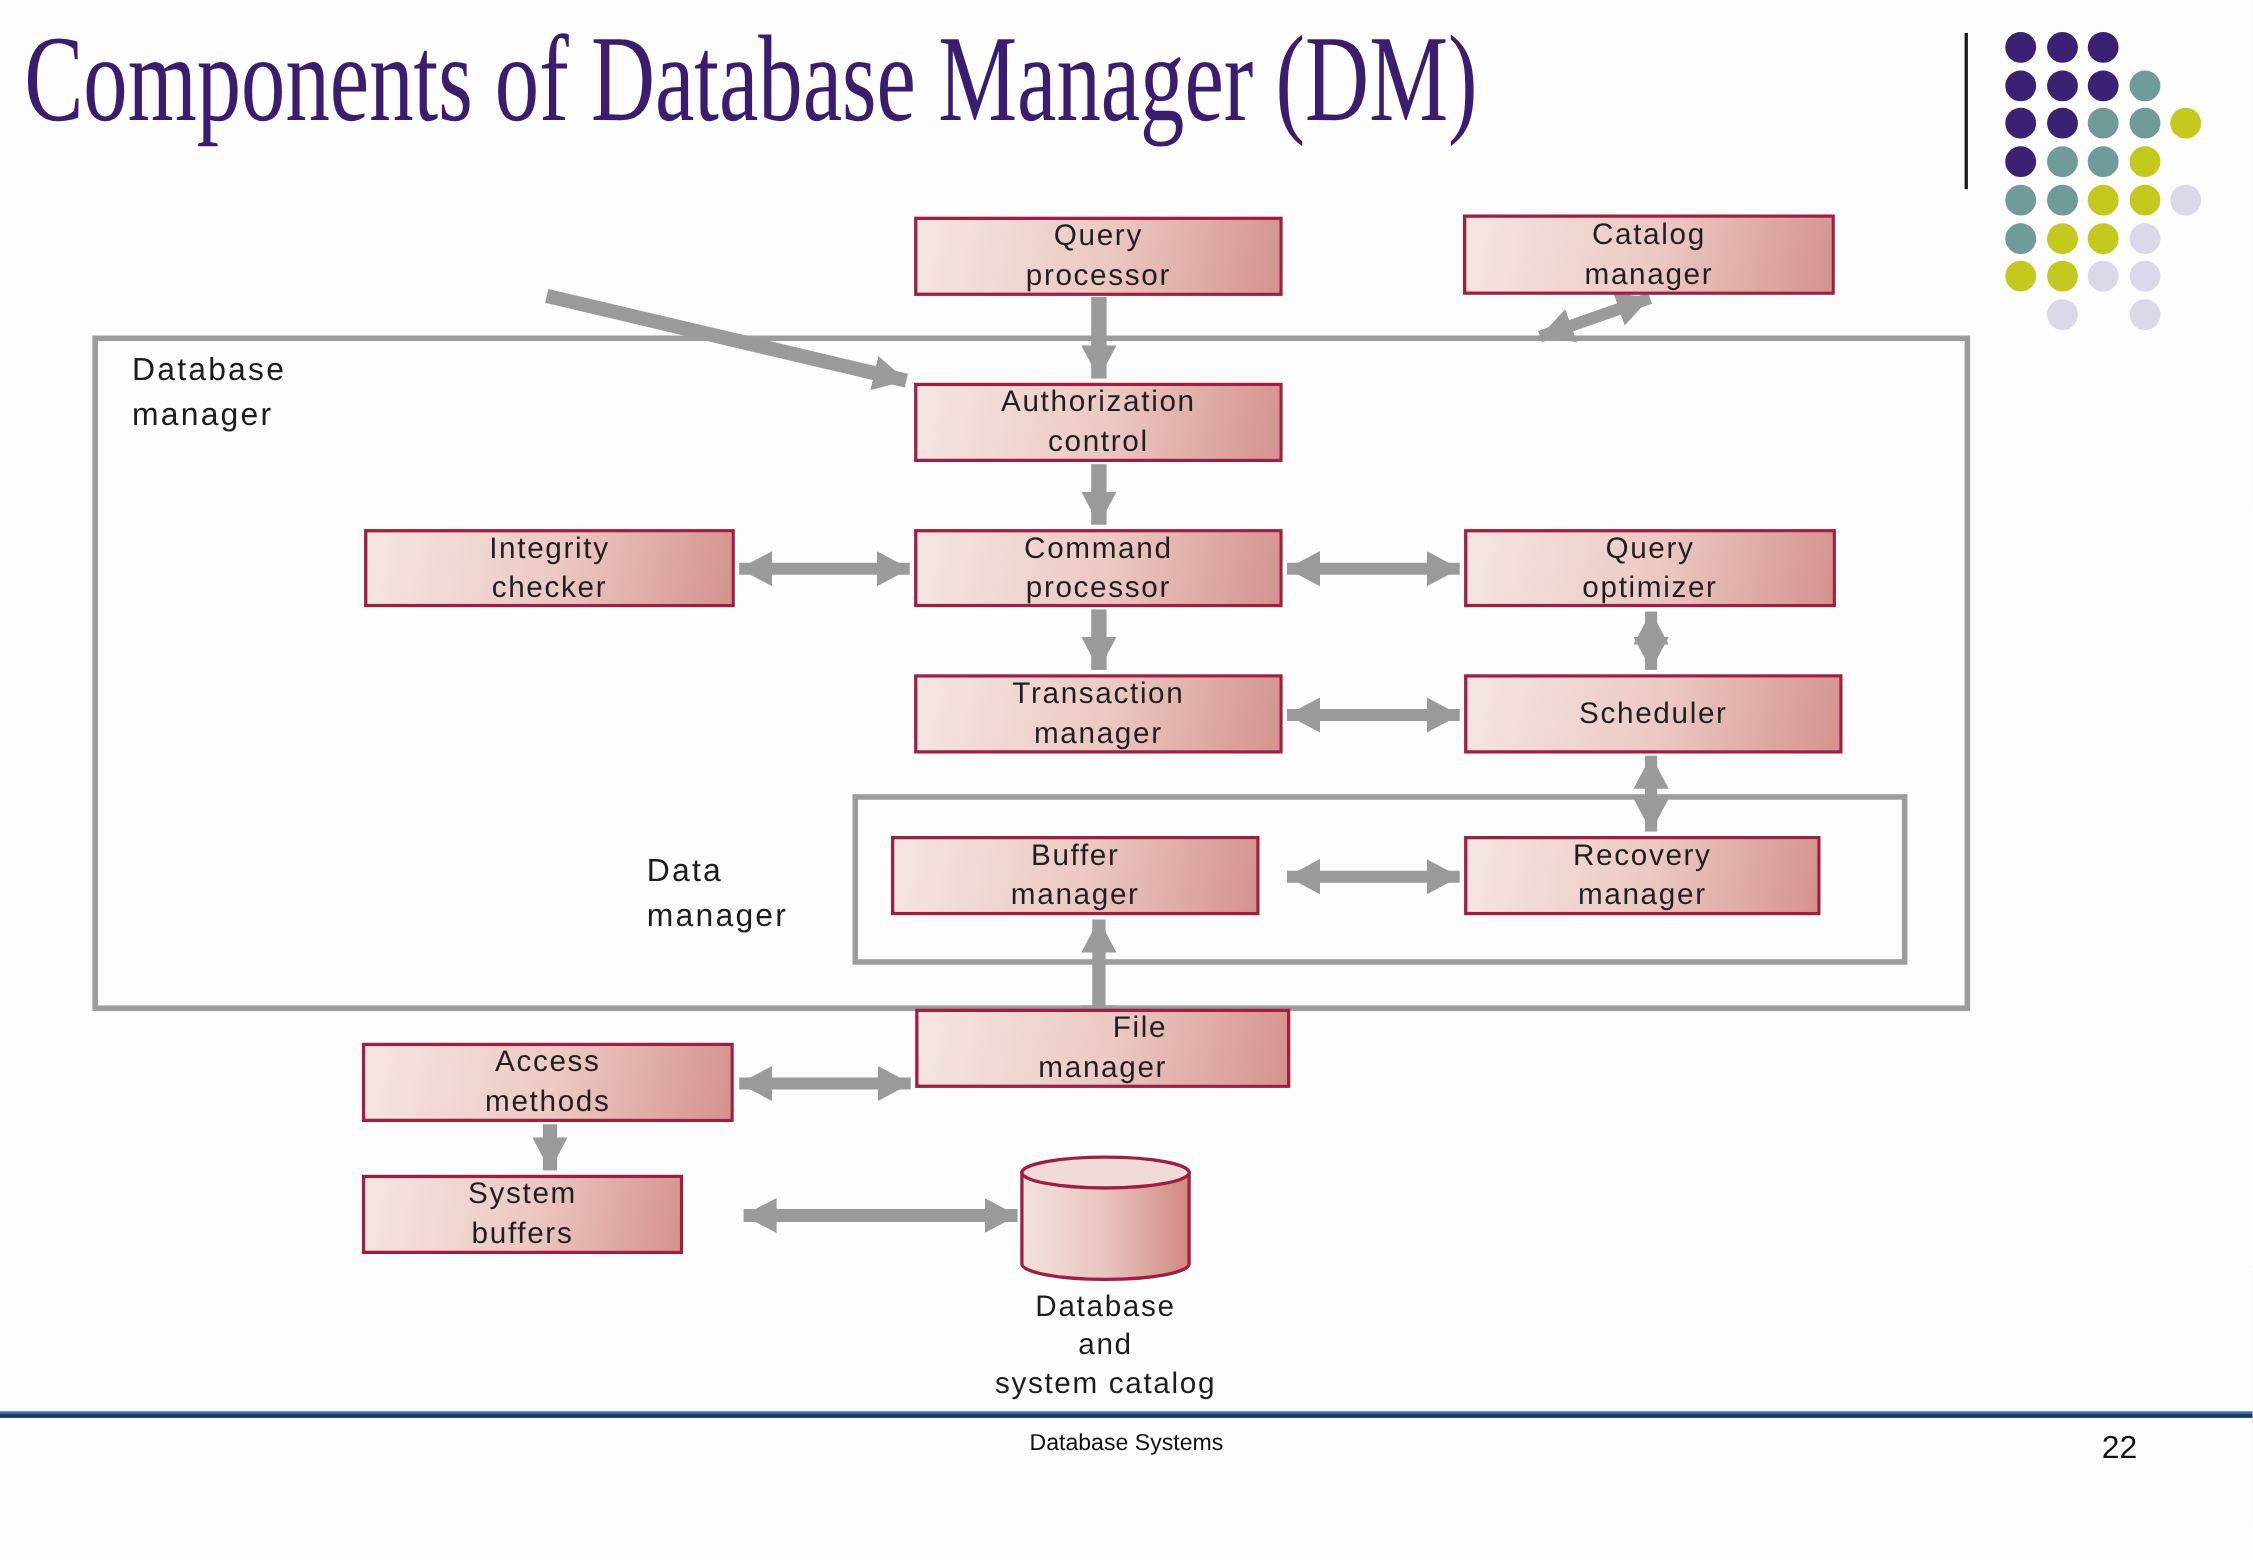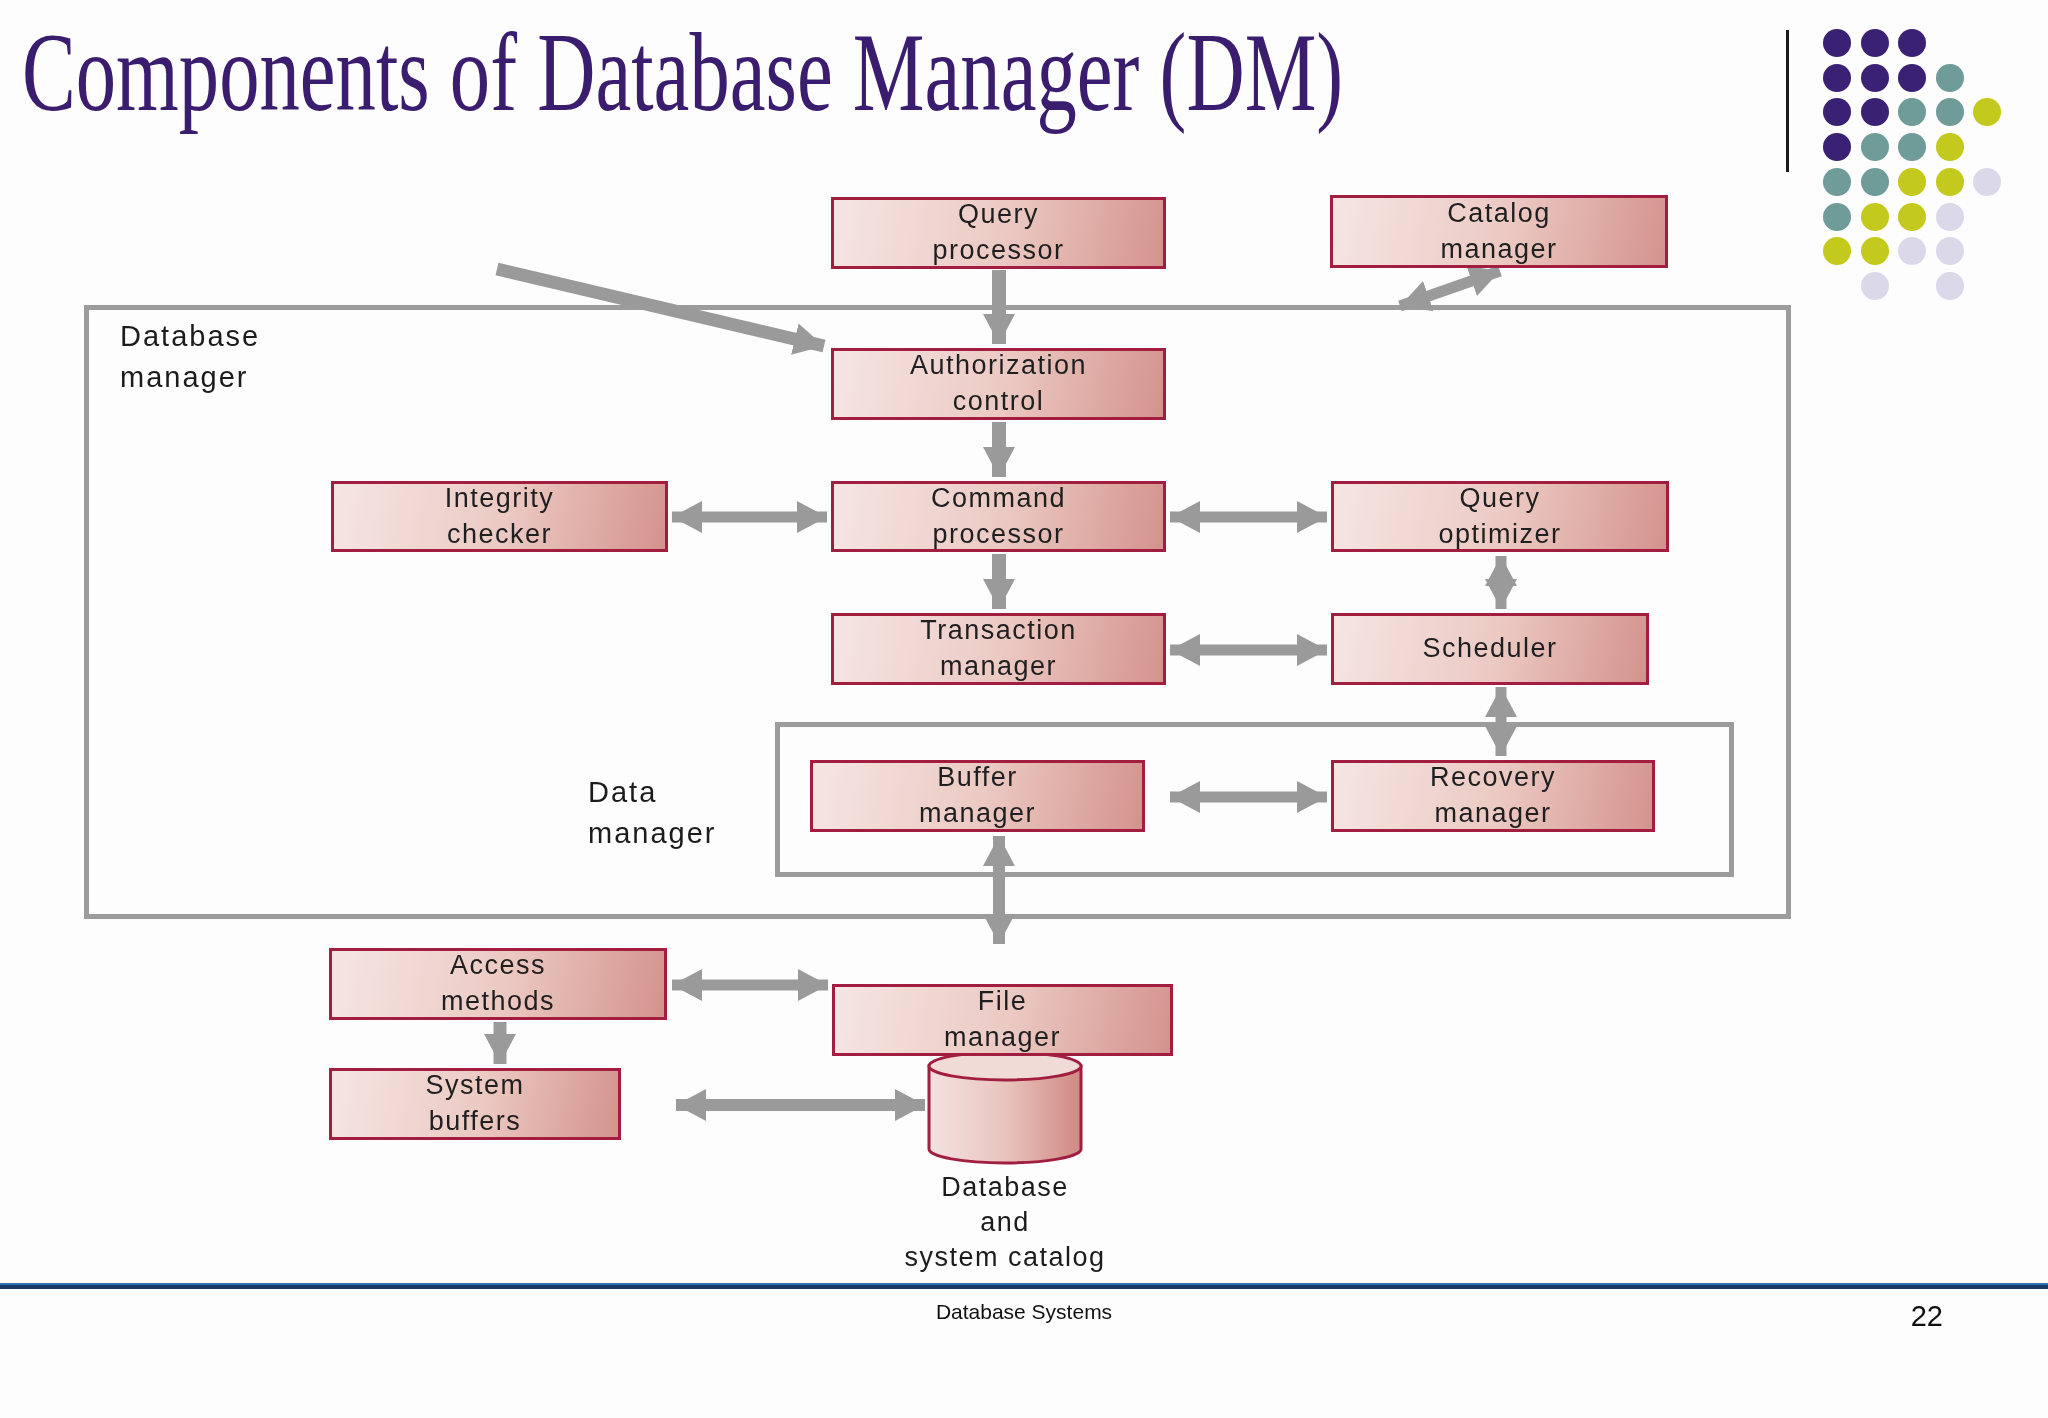--- a/index.html
+++ b/index.html
@@ -35,25 +35,25 @@
         display:flex;align-items:center;justify-content:center;text-align:center;
         font-size:27px;letter-spacing:1.5px;line-height:1.32;white-space:pre-line;color:#1f1f1f;}
   #n-program{left:331px;top:197px;width:338px;height:72px;}
   #n-queryproc{left:831px;top:197px;width:335px;height:72px;}
   #n-catalog{left:1330px;top:195px;width:338px;height:73px;}
   #n-auth{left:831px;top:348px;width:335px;height:72px;}
   #n-integrity{left:331px;top:481px;width:337px;height:71px;}
   #n-command{left:831px;top:481px;width:335px;height:71px;}
   #n-optimizer{left:1331px;top:481px;width:338px;height:71px;}
   #n-transaction{left:831px;top:613px;width:335px;height:72px;}
-  #n-scheduler{left:1331px;top:613px;width:318px;height:72px;}
+  #n-scheduler{left:1331px;top:613px;width:344px;height:72px;}
   #n-buffer{left:810px;top:760px;width:335px;height:72px;}
   #n-recovery{left:1331px;top:760px;width:324px;height:72px;}
   #n-access{left:329px;top:948px;width:338px;height:72px;}
-  #n-file{left:832px;top:984px;width:341px;height:72px;}
+  #n-file{left:832px;top:917px;width:341px;height:72px;text-align:right;}
   #n-sysbuf{left:329px;top:1068px;width:292px;height:72px;}
 
   .cylinder-label{position:absolute;z-index:3;left:855px;top:1170px;width:300px;
         text-align:center;font-size:27px;letter-spacing:1.5px;line-height:1.3;white-space:pre-line;}
 
   
   .footer-line{position:absolute;left:0;top:1283px;width:2048px;height:6px;
         background:linear-gradient(to bottom,#2e74b5 0%,#2e74b5 40%,#1b3a66 40%,#1b3a66 100%);}
   .footer-center{position:absolute;left:0;top:1300px;width:2048px;text-align:center;
         font-size:21px;color:#111;}

